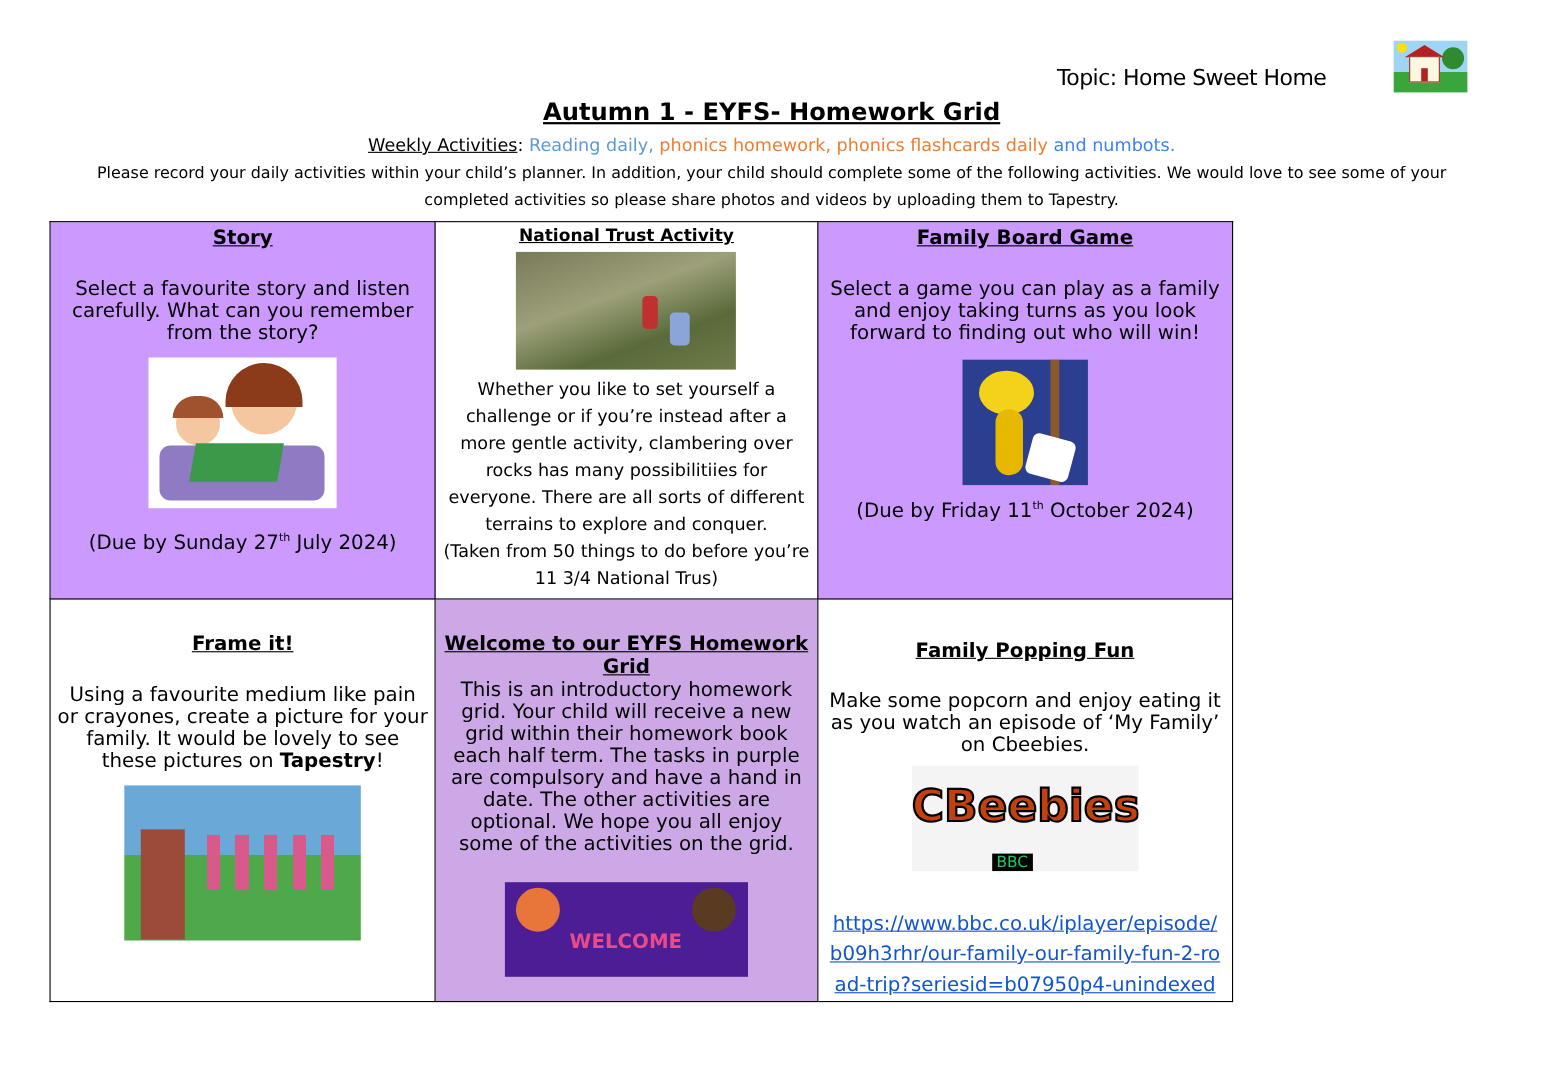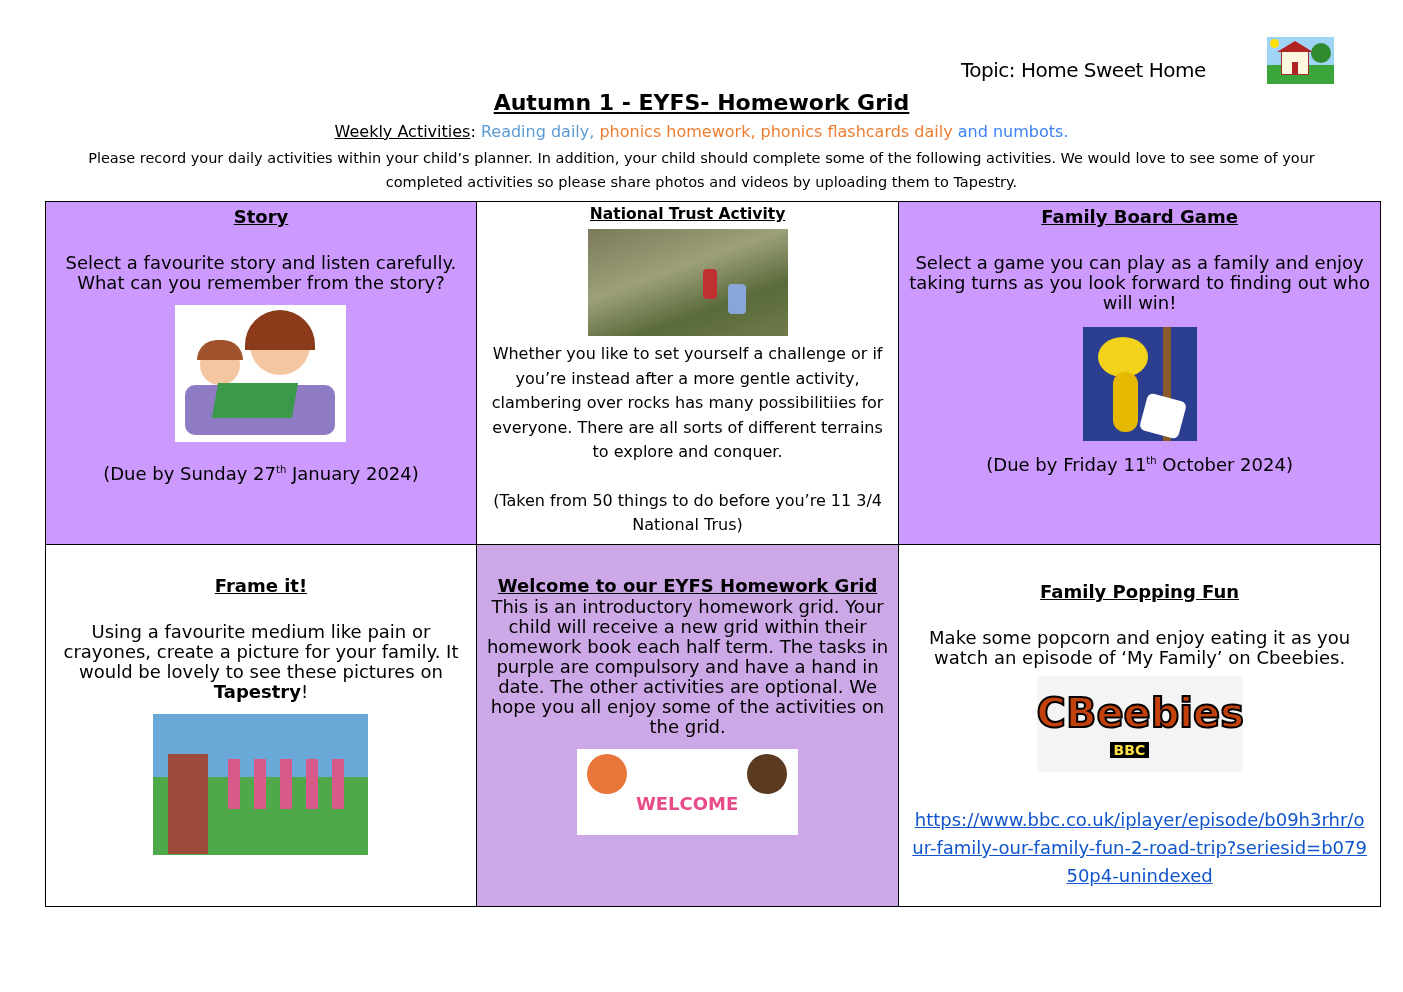--- a/index.html
+++ b/index.html
@@ -8,21 +8,21 @@
   .topic-img { position: absolute; left: 1267px; top: 37px; width: 67px; height: 47px; background: linear-gradient(#9fd4f5 0 60%, #3aa53a 60% 100%); overflow: hidden; }
   .house { position: absolute; left: 14px; top: 14px; width: 26px; height: 22px; background: #fff8e0; border: 1px solid #a52a2a; }
   .roof { position: absolute; left: 10px; top: 4px; width: 0; height: 0; border-left: 18px solid transparent; border-right: 18px solid transparent; border-bottom: 11px solid #b22222; }
   .tree { position: absolute; left: 44px; top: 6px; width: 20px; height: 20px; background: #2e8b2e; border-radius: 50%; }
   .sun { position: absolute; left: 3px; top: 2px; width: 9px; height: 9px; background: #ffe000; border-radius: 50%; }
   .door { position: absolute; left: 10px; top: 10px; width: 6px; height: 12px; background: #b22222; }
   .title { position: absolute; left: 0; width: 1403px; top: 90px; text-align: center; font-size: 22px; font-weight: bold; text-decoration: underline; }
   .weekly { position: absolute; left: 0; width: 1403px; top: 122px; text-align: center; font-size: 16px; }
   .weekly .lbl { font-weight: normal; text-decoration: underline; }
   .intro { position: absolute; left: 60px; width: 1283px; top: 146px; text-align: center; font-size: 14.5px; line-height: 24px; }
-  table.grid { position: absolute; left: 45px; top: 201px; border-collapse: collapse; width: 1336px; }
+  table.grid { position: absolute; left: 45px; top: 201px; border-collapse: collapse; width: 1076px; }
   table.grid td { border: 1.5px solid #000; vertical-align: top; text-align: center; padding: 0 6px; }
   .purple { background: #cc99ff; }
   .lilac { background: #cca8e6; }
   .h { font-weight: bold; text-decoration: underline; font-size: 18px; }
   .body18 { font-size: 18px; line-height: 20px; }
   .body15 { font-size: 16px; line-height: 24.5px; }
   .pic { margin: 0 auto; position: relative; overflow: hidden; }
   a.link { color: #1155cc; text-decoration: underline; font-size: 18px; line-height: 28px; word-break: break-all; }
   sup { font-size: 10px; }
 </style>
@@ -54,30 +54,30 @@
       <div class="h" style="margin-top:4px">Story</div>
       <div class="body18" style="margin-top:26px">Select a favourite story and listen carefully. What can you remember from the story?</div>
       <div class="pic" style="width:171px;height:137px;margin-top:12px;background:#fff">
         <div style="position:absolute;left:75px;top:10px;width:60px;height:60px;border-radius:50%;background:#f4c7a1"></div>
         <div style="position:absolute;left:70px;top:5px;width:70px;height:40px;border-radius:40px 40px 0 0;background:#8b3a1a"></div>
         <div style="position:absolute;left:25px;top:40px;width:40px;height:40px;border-radius:50%;background:#f4c7a1"></div>
         <div style="position:absolute;left:22px;top:35px;width:46px;height:20px;border-radius:20px 20px 0 0;background:#a0522d"></div>
         <div style="position:absolute;left:10px;top:80px;width:150px;height:50px;background:#8e7bc4;border-radius:10px"></div>
         <div style="position:absolute;left:40px;top:78px;width:80px;height:35px;background:#3a9a4a;transform:skewX(-10deg)"></div>
       </div>
-      <div class="body18" style="margin-top:18px"><span>(Due by Sunday 27</span><sup>th</sup><span> January 2024)</span></div>
+      <div class="body18" style="margin-top:18px"><span>(Due by Sunday 27</span><sup>th</sup><span> July 2024)</span></div>
     </td>
     <td style="width:413px">
       <div class="h" style="font-size:15.5px;margin-top:3px">National Trust Activity</div>
       <div class="pic" style="width:200px;height:107px;margin-top:6px;background:linear-gradient(160deg,#7a7a5a,#9da07a 40%,#5a6a3a 70%,#6f7a4a)">
         <div style="position:absolute;left:115px;top:40px;width:14px;height:30px;background:#c03030;border-radius:4px"></div>
         <div style="position:absolute;left:140px;top:55px;width:18px;height:30px;background:#8aa6d8;border-radius:4px"></div>
       </div>
       <div class="body15" style="margin-top:6px">Whether you like to set yourself a challenge or if you’re instead after a more gentle activity, clambering over rocks has many possibilitiies for everyone.  There are all sorts of different terrains to explore and conquer.</div>
-      <div class="body15" style="margin-top:24px">(Taken from 50 things to do before you’re 11 3/4 National Trus)</div>
+      <div class="body15" style="">(Taken from 50 things to do before you’re 11 3/4 National Trus)</div>
     </td>
     <td class="purple" style="width:474px">
       <div class="h" style="margin-top:4px">Family Board Game</div>
       <div class="body18" style="margin-top:26px">Select a game you can play as a family and enjoy taking turns as you look forward to finding out who will win!</div>
       <div class="pic" style="width:114px;height:114px;margin-top:14px;background:#2c3e8f">
         <div style="position:absolute;left:15px;top:10px;width:50px;height:40px;background:#f2d21b;border-radius:50%"></div>
         <div style="position:absolute;left:30px;top:45px;width:25px;height:60px;background:#e6b800;border-radius:12px"></div>
         <div style="position:absolute;left:80px;top:0;width:8px;height:114px;background:#8b5a2b"></div>
         <div style="position:absolute;left:60px;top:70px;width:40px;height:38px;background:#fff;border-radius:6px;transform:rotate(15deg)"></div>
       </div>
@@ -89,32 +89,32 @@
       <div class="h" style="margin-top:30px">Frame it!</div>
       <div class="body18" style="margin-top:26px"><span>Using a favourite medium like pain or crayones, create a picture for your family.  It would be lovely to see these pictures on </span><b>Tapestry</b><span>!</span></div>
       <div class="pic" style="width:215px;height:141px;margin-top:12px;background:linear-gradient(#6aa8d8 0 45%,#4fa84a 45% 100%)">
         <div style="position:absolute;left:15px;top:40px;width:40px;height:100px;background:#9c4a3a"></div>
         <div style="position:absolute;left:75px;top:45px;width:120px;height:50px;background:repeating-linear-gradient(90deg,#d85a8a 0 12px,transparent 12px 26px)"></div>
       </div>
     </td>
     <td class="lilac">
       <div class="h" style="margin-top:30px">Welcome to our EYFS Homework Grid</div>
       <div class="body18" style="margin-top:1px">This is an introductory homework grid.  Your child will receive a new grid within their homework book each half term.  The tasks in purple are compulsory and have a hand in date.  The other activities are optional.  We hope you all enjoy some of the activities on the grid.</div>
-      <div class="pic" style="width:221px;height:86px;margin-top:12px;background:#ffffff">
+      <div class="pic" style="width:221px;height:86px;margin-top:24px;background:#4c1d95">
         <div style="position:absolute;left:10px;top:5px;width:40px;height:40px;border-radius:50%;background:#e8763a"></div>
         <div style="position:absolute;left:170px;top:5px;width:40px;height:40px;border-radius:50%;background:#5a3a20"></div>
         <div style="position:absolute;left:40px;top:42px;width:140px;height:26px;font-weight:bold;font-size:18px;line-height:26px;color:#e84a8a">WELCOME</div>
       </div>
     </td>
     <td>
       <div class="h" style="margin-top:36px">Family Popping Fun</div>
       <div class="body18" style="margin-top:26px">Make some popcorn and enjoy eating it as you watch an episode of ‘My Family’ on Cbeebies.</div>
       <div class="pic" style="width:206px;height:96px;margin-top:8px;background:#f4f4f4">
         <div style="position:absolute;left:0;top:14px;width:206px;text-align:center;font-size:40px;font-weight:bold;color:#c2410c;-webkit-text-stroke:2px #000">CBeebies</div>
-        <div style="position:absolute;left:73px;top:66px;font-size:14px;font-weight:bold;background:#000;color:#fde047;padding:0 4px">BBC</div>
+        <div style="position:absolute;left:73px;top:80px;font-size:14px;font-weight:normal;background:#000;color:#22c55e;padding:0 4px">BBC</div>
       </div>
       <div style="margin-top:34px;padding:0 4px">
         <a class="link" href="#">https://www.bbc.co.uk/iplayer/episode/b09h3rhr/our-family-our-family-fun-2-road-trip?seriesid=b07950p4-unindexed</a>
       </div>
     </td>
   </tr>
 </tbody>
   </table>
 
 </body></html>

